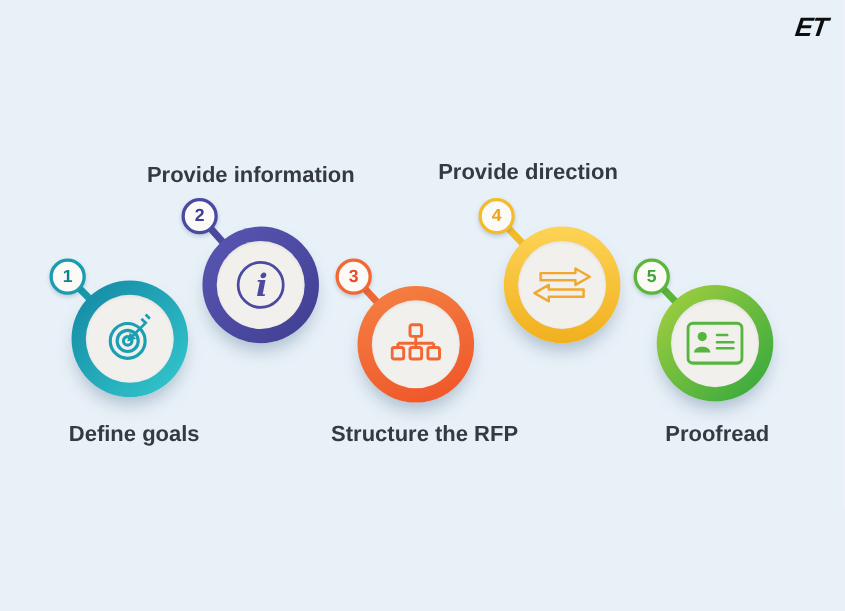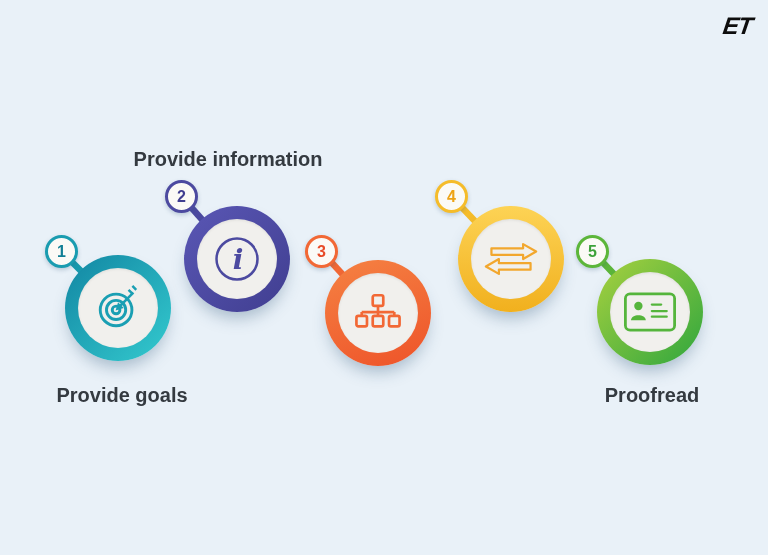--- a/index.html
+++ b/index.html
@@ -88,21 +88,21 @@
       <svg width="48" height="48" viewBox="0 0 50 50">
         <circle cx="23" cy="27" r="16.5" fill="none" stroke="#1a9fb3" stroke-width="3"></circle>
         <circle cx="23" cy="27" r="10" fill="none" stroke="#1a9fb3" stroke-width="3"></circle>
         <circle cx="23" cy="27" r="4" fill="none" stroke="#1a9fb3" stroke-width="3"></circle>
         <line x1="25" y1="25" x2="41" y2="9" stroke="#1a9fb3" stroke-width="2.6"></line>
         <polygon points="22.5,27.5 31,25 25,19" fill="#1a9fb3"></polygon>
         <path d="M36,6 l4,4 M40,2 l4,4" stroke="#1a9fb3" stroke-width="2.6" fill="none"></path>
       </svg>
     </div>
   </div>
-  <div class="label l1">Provide goals</div>
+  <div class="label l1">Define goals</div>
 
   <div class="badge b2">
     <span>2</span>
   </div>
   <div class="circle c2">
     <div class="inner">
       <svg width="48" height="48" viewBox="0 0 48 48">
         <circle cx="24" cy="24" r="20.5" fill="none" stroke="#4c4aa0" stroke-width="2.5"></circle>
         <text class="icon-info-text" x="25" y="34" font-size="28" fill="#4c4aa0" text-anchor="middle">i</text>
       </svg>
@@ -119,34 +119,36 @@
         <g fill="none" stroke="#f26835" stroke-width="2.8" stroke-linejoin="round">
           <rect x="18.5" y="1.5" width="11" height="11" rx="2"></rect>
           <path d="M24 12.5 V19 M7 19 H41 M7 19 V23 M24 19 V23 M41 19 V23"></path>
           <rect x="1.5" y="23" width="11" height="11" rx="2"></rect>
           <rect x="18.5" y="23" width="11" height="11" rx="2"></rect>
           <rect x="35.5" y="23" width="11" height="11" rx="2"></rect>
         </g>
       </svg>
     </div>
   </div>
+  <div class="label l3">Structure the RFP</div>
 
   <div class="badge b4">
     <span>4</span>
   </div>
   <div class="circle c4">
     <div class="inner">
       <svg width="54" height="40" viewBox="-2 0 58 40">
         <g fill="none" stroke="#f2a72e" stroke-width="2.4" stroke-linejoin="round">
           <path d="M6 8.5 H40 V4 L54 12 L40 20 V15.5 H6 Z"></path>
           <path d="M48 24.5 H14 V20 L0 28 L14 36 V31.5 H48 Z"></path>
         </g>
       </svg>
     </div>
   </div>
+  <div class="label l4">Provide direction</div>
 
   <div class="badge b5">
     <span>5</span>
   </div>
   <div class="circle c5">
     <div class="inner">
       <svg width="52" height="42" viewBox="0 0 56 42">
         <rect x="1.5" y="1.5" width="53" height="39" rx="5" fill="none" stroke="#55b53c" stroke-width="3"></rect>
         <circle cx="15.5" cy="14.5" r="4.5" fill="#55b53c"></circle>
         <path d="M7.5,30 C7.5,22.5 23.5,22.5 23.5,30 Z" fill="#55b53c"></path>

